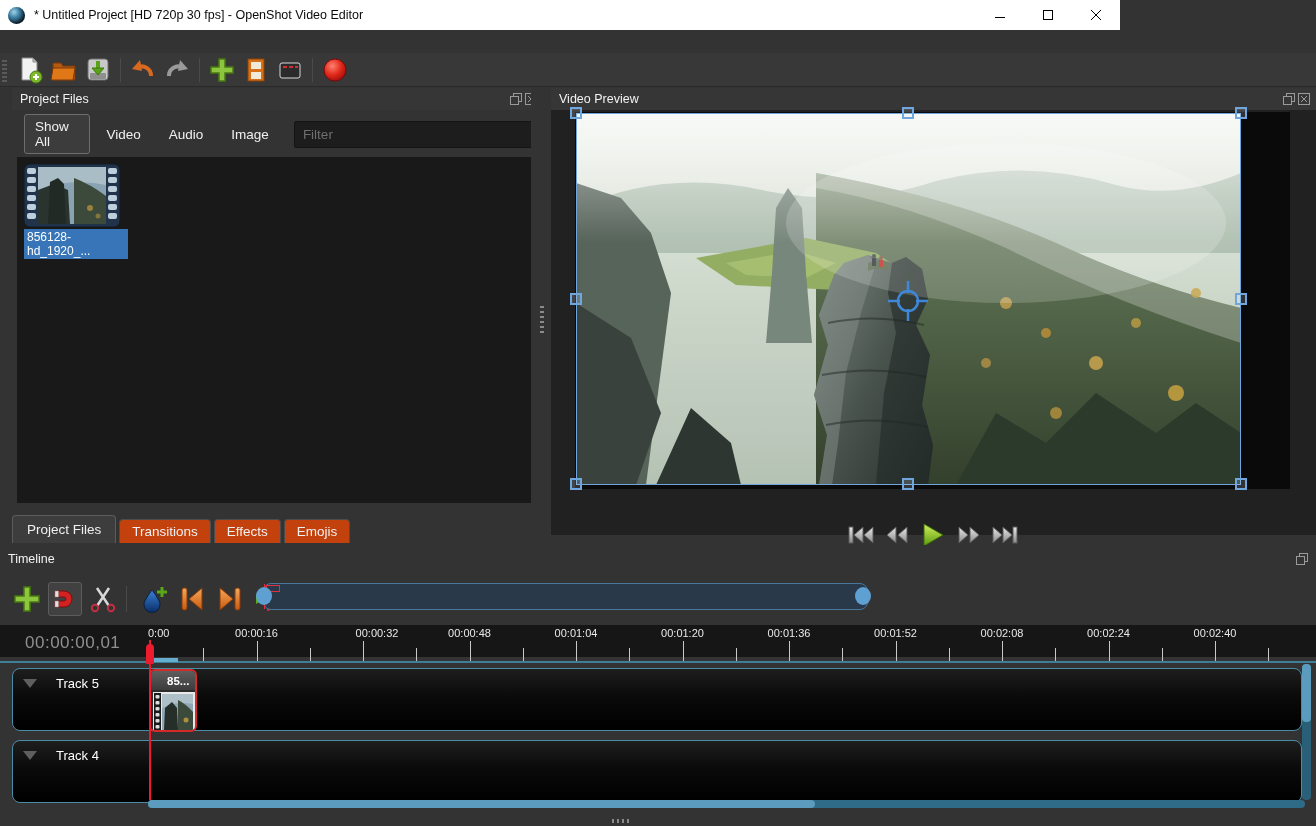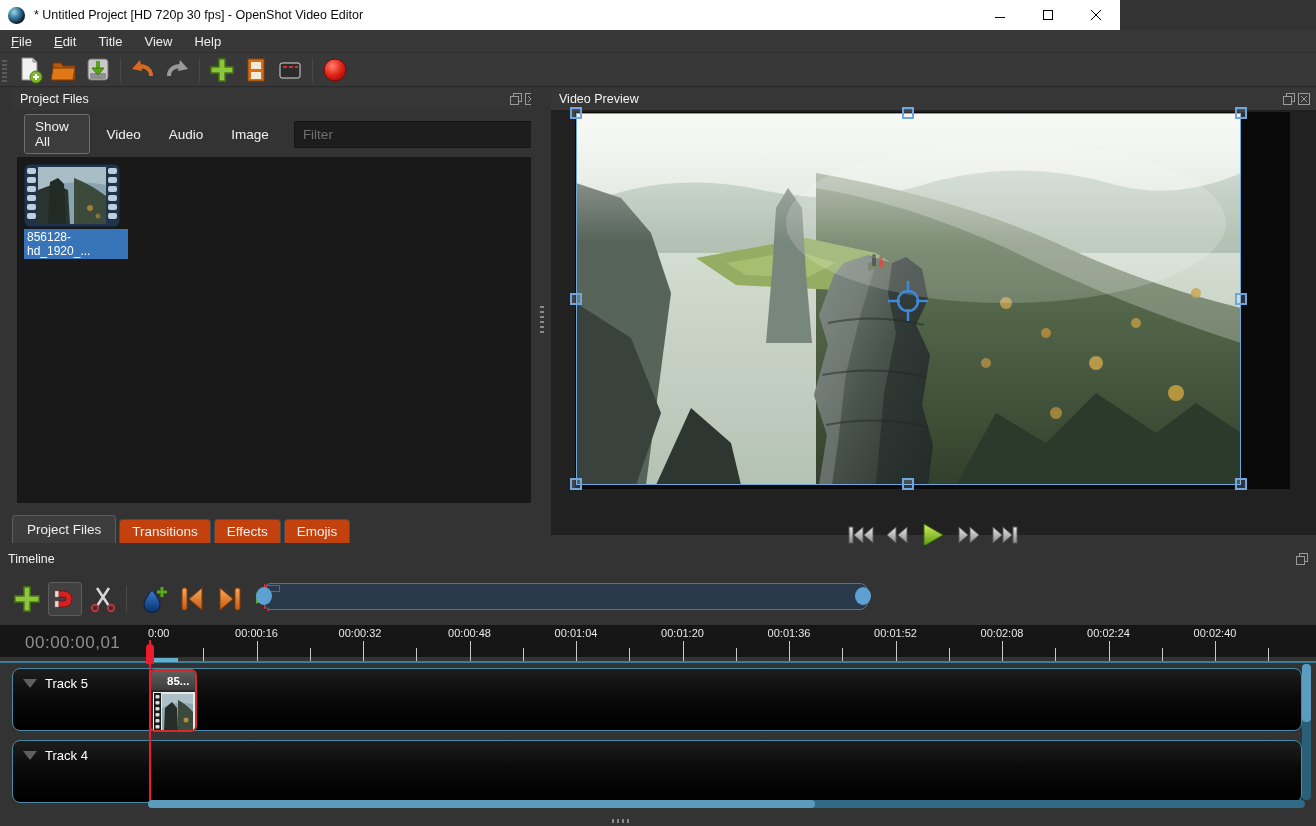--- a/index.html
+++ b/index.html
@@ -83,21 +83,21 @@
   .timecode { position:absolute; left:25px; top:8px; font-size:17px; color:#8f8f8f; letter-spacing:.5px; }
   .ruler-label { position:absolute; top:2px; font-size:11px; color:#e8e8e8; white-space:nowrap; }
   .tick { position:absolute; width:1px; background:#c8c8c8; }
   .tick.major { top:16px; height:20px; }
   .tick.minor { top:23px; height:13px; }
   .ruler-border { position:absolute; left:0; top:36px; width:1316px; height:2px; background:#3f7e98; }
   .ruler-bright { position:absolute; left:148px; top:33px; width:30px; height:4px; background:#66aed0; }
   .tracks-area { position:absolute; left:0; top:118px; width:1316px; height:137px; background:#333; }
   .track-row { position:absolute; left:12px; width:1290px; height:63px; border:1px solid #4a8ca6; border-radius:8px;
     background:linear-gradient(180deg,#1e1e1e 0%, #0a0a0a 45%, #000000 100%); }
-  .track-name-wrap { position:absolute; left:10px; top:7px; display:flex; align-items:center; gap:8px; }
+  .track-name-wrap { position:absolute; left:10px; top:7px; display:flex; align-items:center; gap:19px; }
   .track-chevron { width:0; height:0; border-left:7px solid transparent; border-right:7px solid transparent; border-top:9px solid #5f5f5f; }
   .track-name { font-size:13px; color:#ffffff; }
   .clip { position:absolute; left:136px; top:0px; width:48px; height:63px; border:2px solid #d42a2a; border-radius:6px;
     background:#2b2b2b; overflow:hidden; }
   .clip-header { height:19px; background:linear-gradient(180deg,#5e5e5e,#3c3c3c); display:flex; align-items:center;padding-left:8px; }
   .clip-label { font-size:11.5px; font-weight:bold; color:#ffffff; margin-left:8px; }
   .clip-thumb { position:absolute; left:2px; top:21px; }
   .playhead-line { position:absolute; left:149px; top:95px; width:2px; height:160px; background:#ec1c2e; z-index:30; }
   .playhead-marker { position:absolute; left:146px; top:99px; width:8px; height:20px; background:#ec1c2e;
     border-radius:4px 4px 1px 1px; z-index:31; }
@@ -126,27 +126,20 @@
           </svg>
       </div>
       <div class="win-btn">
         <svg width="12" height="12">
             <path d="M1,1 L11,11 M11,1 L1,11" stroke="#000" stroke-width="1"></path>
           </svg>
       </div>
     </div>
   </div>
 
-  <div class="menubar">
-      <span class="menu-item"><u>F</u>ile</span>
-      <span class="menu-item"><u>E</u>dit</span>
-      <span class="menu-item">Title</span>
-      <span class="menu-item">View</span>
-      <span class="menu-item">Help</span>
-    </div>
 
   <div class="toolbar">
     <div class="tb-grip"></div>
     <div class="tb-btn">
       <svg width="28" height="28">
         <path d="M6,2 L17,2 L21,6 L21,24 L6,24 Z" fill="#f2f2f2" stroke="#8a8a8a"></path>
         <path d="M17,2 L17,6 L21,6 Z" fill="#c4c4c4" stroke="#8a8a8a"></path>
         <circle cx="20" cy="21" r="6" fill="#7cb82a" stroke="#4a7a12"></circle>
         <path d="M20,18 L20,24 M17,21 L23,21" stroke="#ffffff" stroke-width="2"></path>
       </svg>
@@ -493,21 +486,21 @@
     </div>
 
     <div class="ruler">
       <div class="timecode">00:00:00,01</div>
       <div class="ruler-border"></div>
       <div class="ruler-bright"></div>
     <span class="ruler-label" style="left: 148px;">0:00</span>
         <div class="tick major" style="left: 150px;"></div>
         <span class="ruler-label" style="left: 256.5px; transform: translateX(-50%);">00:00:16</span>
         <div class="tick major" style="left: 256.5px;"></div>
-        <span class="ruler-label" style="left: 360px; transform: translateX(-50%);">00:00:32</span>
+        <span class="ruler-label" style="left: 377px; transform: translateX(-50%);">00:00:32</span>
         <div class="tick major" style="left: 363px;"></div>
         <span class="ruler-label" style="left: 469.5px; transform: translateX(-50%);">00:00:48</span>
         <div class="tick major" style="left: 469.5px;"></div>
         <span class="ruler-label" style="left: 576px; transform: translateX(-50%);">00:01:04</span>
         <div class="tick major" style="left: 576px;"></div>
         <span class="ruler-label" style="left: 682.5px; transform: translateX(-50%);">00:01:20</span>
         <div class="tick major" style="left: 682.5px;"></div>
         <span class="ruler-label" style="left: 789px; transform: translateX(-50%);">00:01:36</span>
         <div class="tick major" style="left: 789px;"></div>
         <span class="ruler-label" style="left: 895.5px; transform: translateX(-50%);">00:01:52</span>

